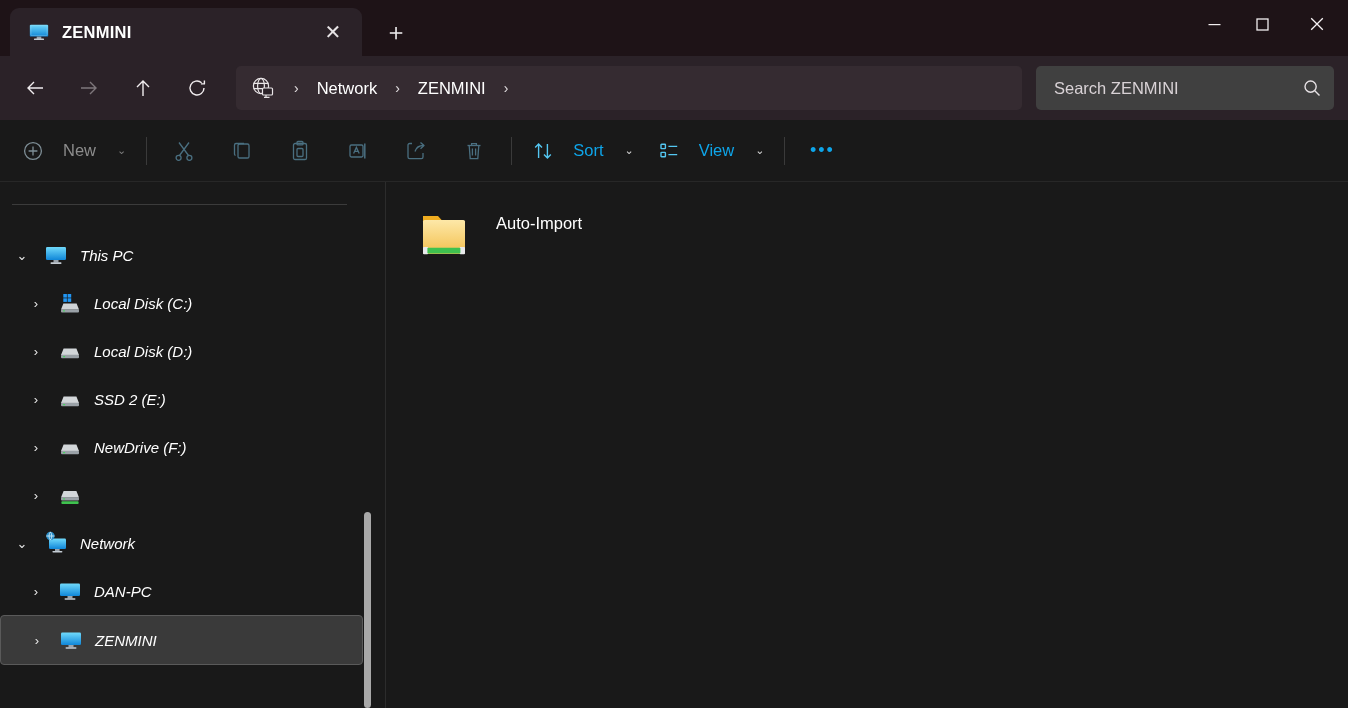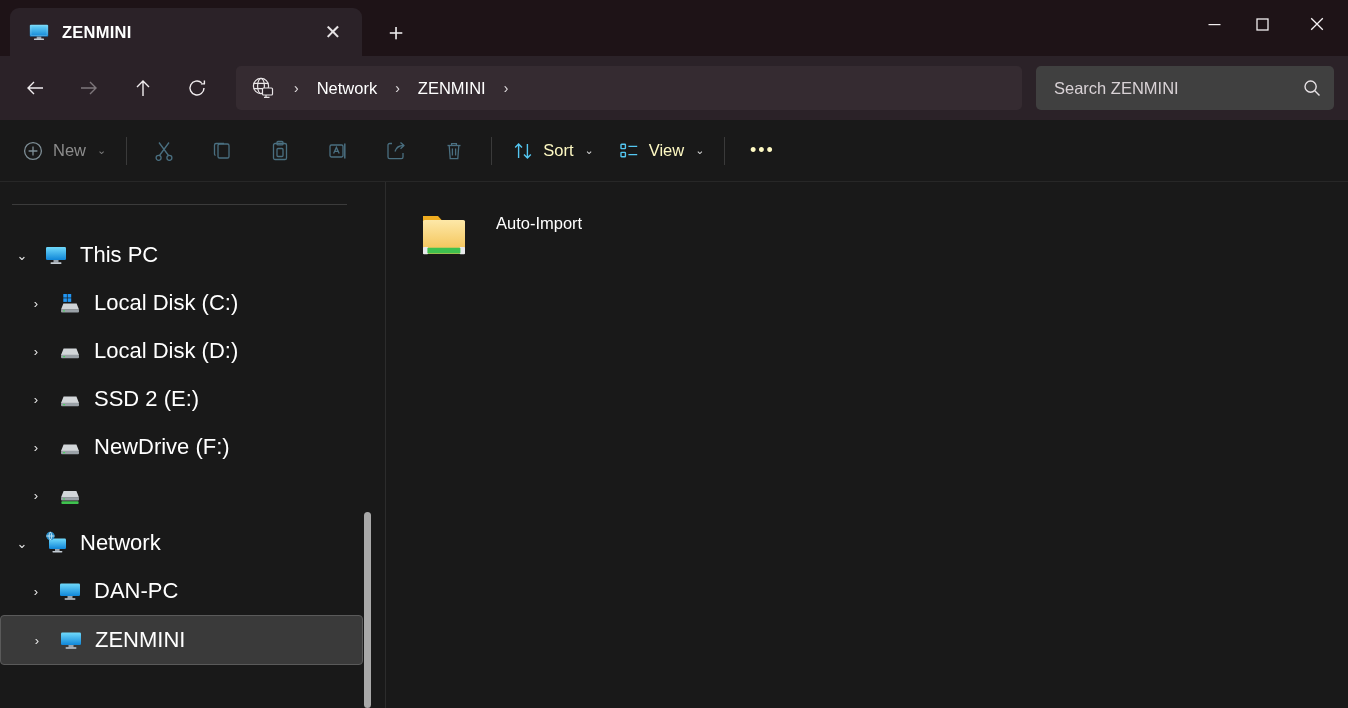--- a/index.html
+++ b/index.html
@@ -94,24 +94,24 @@
   .toolbar{
     height:62px; width:100%;
     background:#191919;
     display:flex; align-items:center;
     padding:0 14px 0 10px;
     border-bottom:1px solid #272727;
   }
   .tb-btn{
     height:42px; border-radius:5px;
     display:flex; align-items:center; justify-content:center;
-    gap:9px; padding:0 12px;
+    gap:19px; padding:0 12px;
   }
   .tb-btn.icononly{ width:58px; padding:0; }
-  .tb-label{ font-size:16.5px; color:#fef9c3; white-space:nowrap; }
+  .tb-label{ font-size:16.5px; color:#0ea5e9; white-space:nowrap; }
   .tb-btn.dim .tb-label{ color:#8c8c8c; }
   .tb-sep{ width:1px; height:28px; background:#3a3a3a; margin:0 8px; }
   .chev{ font-size:11px; color:#d6d6d6; margin-left:2px; }
   .tb-btn.dim .chev{ color:#7d7d7d; }
   .spacer{ flex:1 1 auto; }
 
   
   .body{ display:flex; height:calc(708px - 56px - 64px - 62px); width:100%; }
 
   
@@ -131,21 +131,21 @@
     padding-right:12px;
     position:relative;
   }
   .node .twisty{
     width:44px; flex:0 0 44px;
     display:flex; align-items:center; justify-content:center;
     color:#e7e7e7; font-size:13px;
   }
   .node.child .twisty{ margin-left:14px; }
   .node-ico{ width:24px; height:24px; flex:0 0 24px; margin-right:12px; position:relative; }
-  .node-lbl{ font-size:22px; color:#ffffff; white-space:nowrap; }
+  .node-lbl{ font-size:15px; color:#ffffff; white-space:nowrap;font-style:italic; }
   .node.selected{
     background:#3a3a3a;
     border:1px solid #5a5a5a;
     border-radius:4px;
     margin-right:22px;
     height:50px;
   }
   .sb-track{
     position:absolute; right:14px; top:330px; bottom:0; width:7px;
   }

